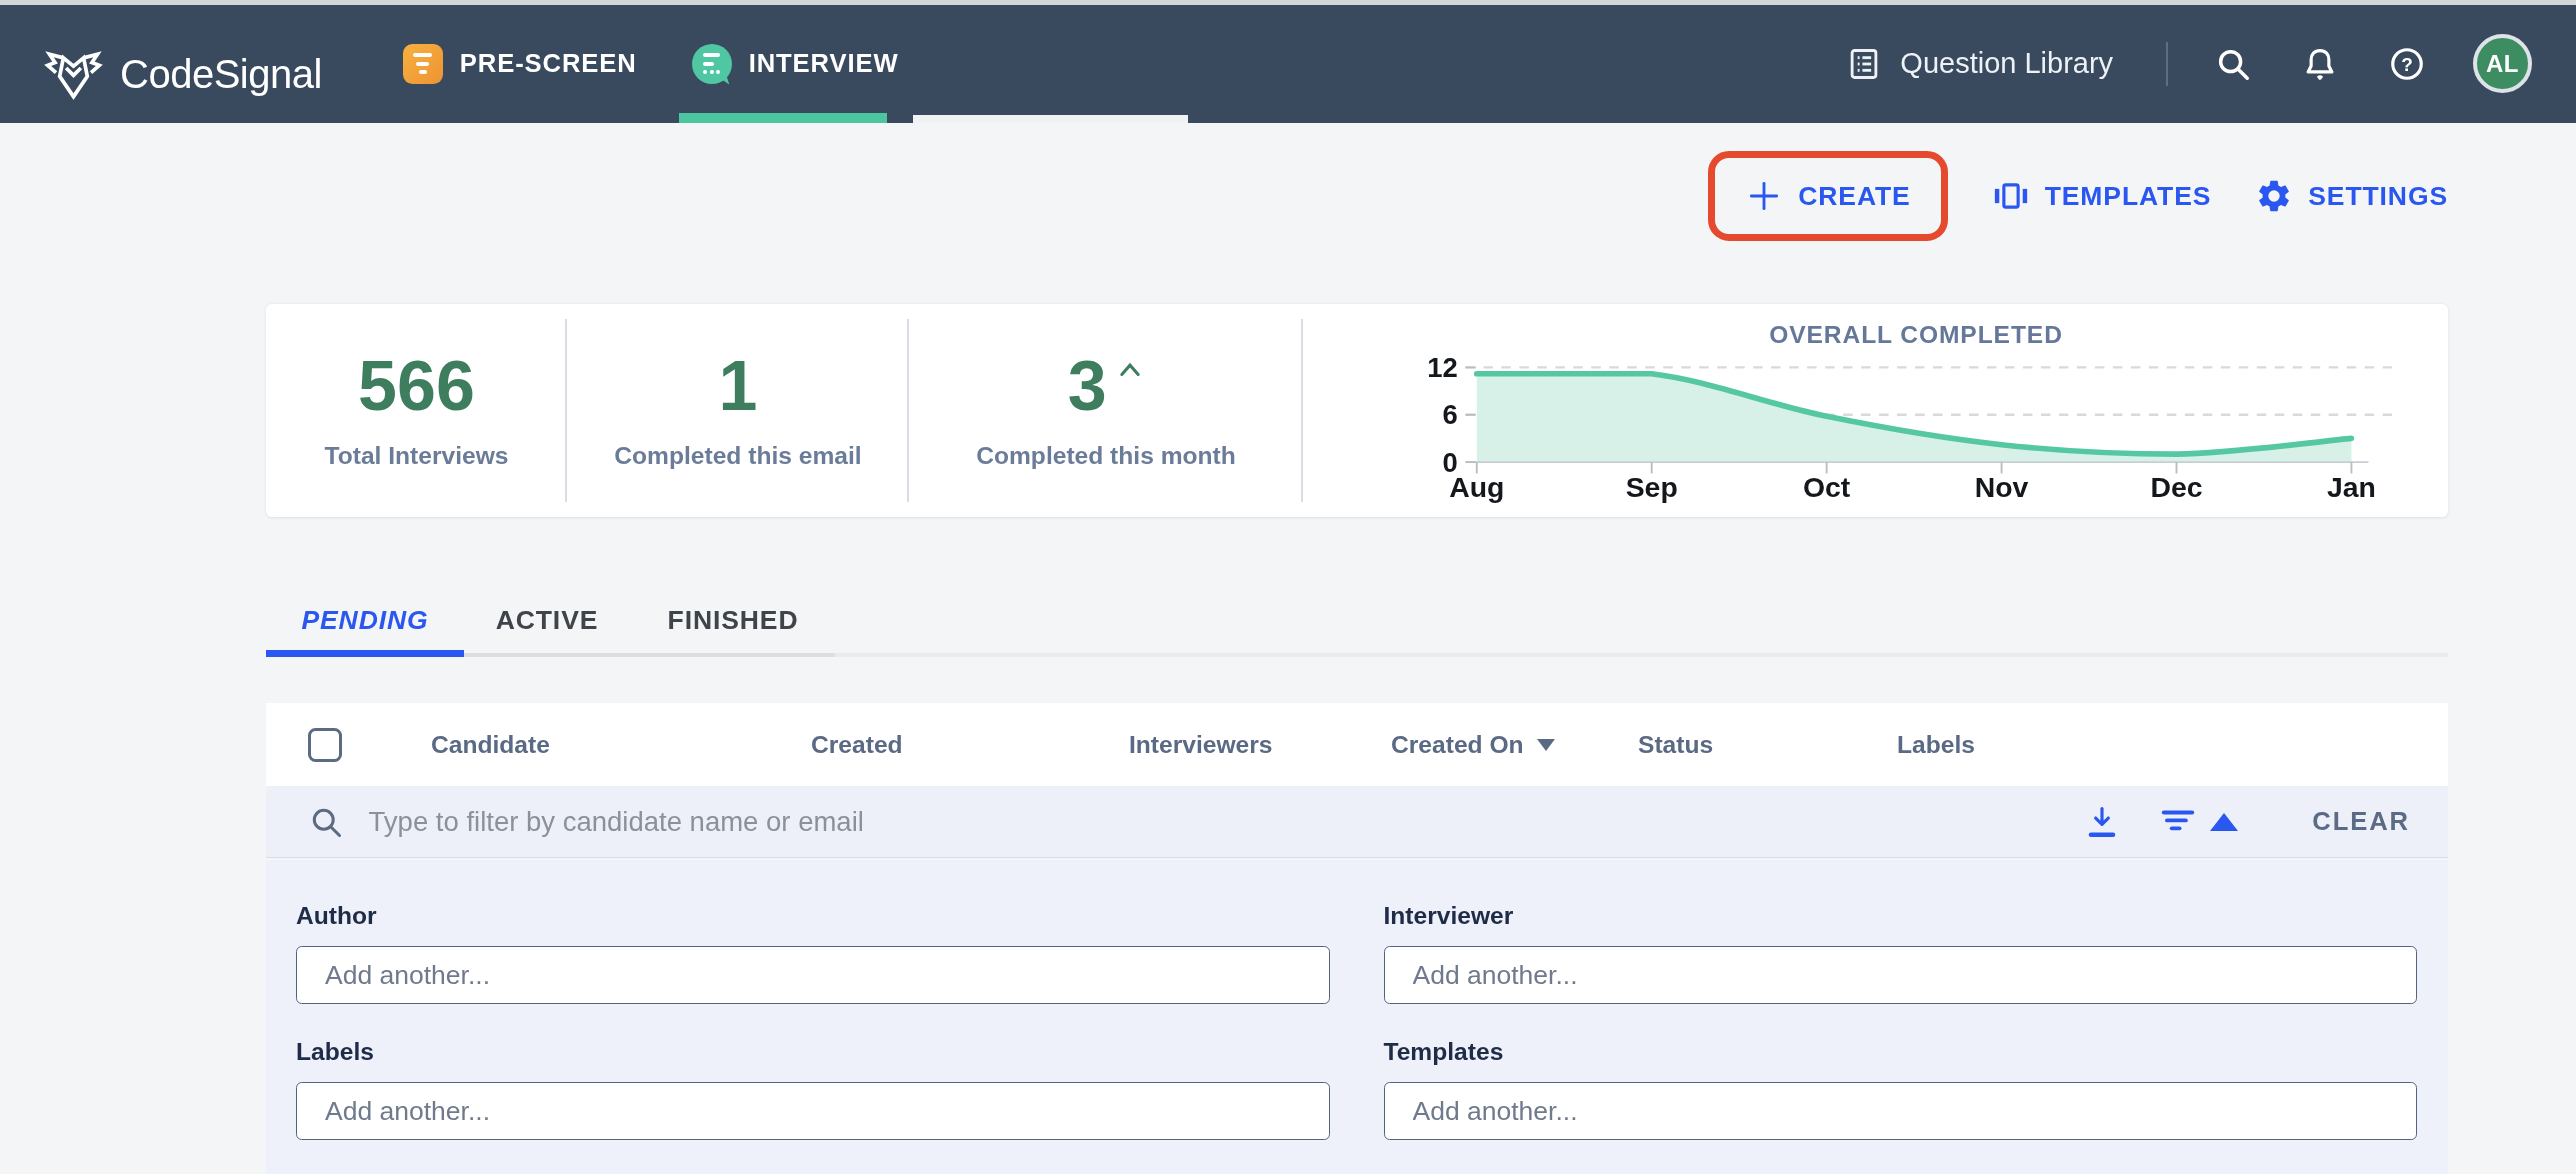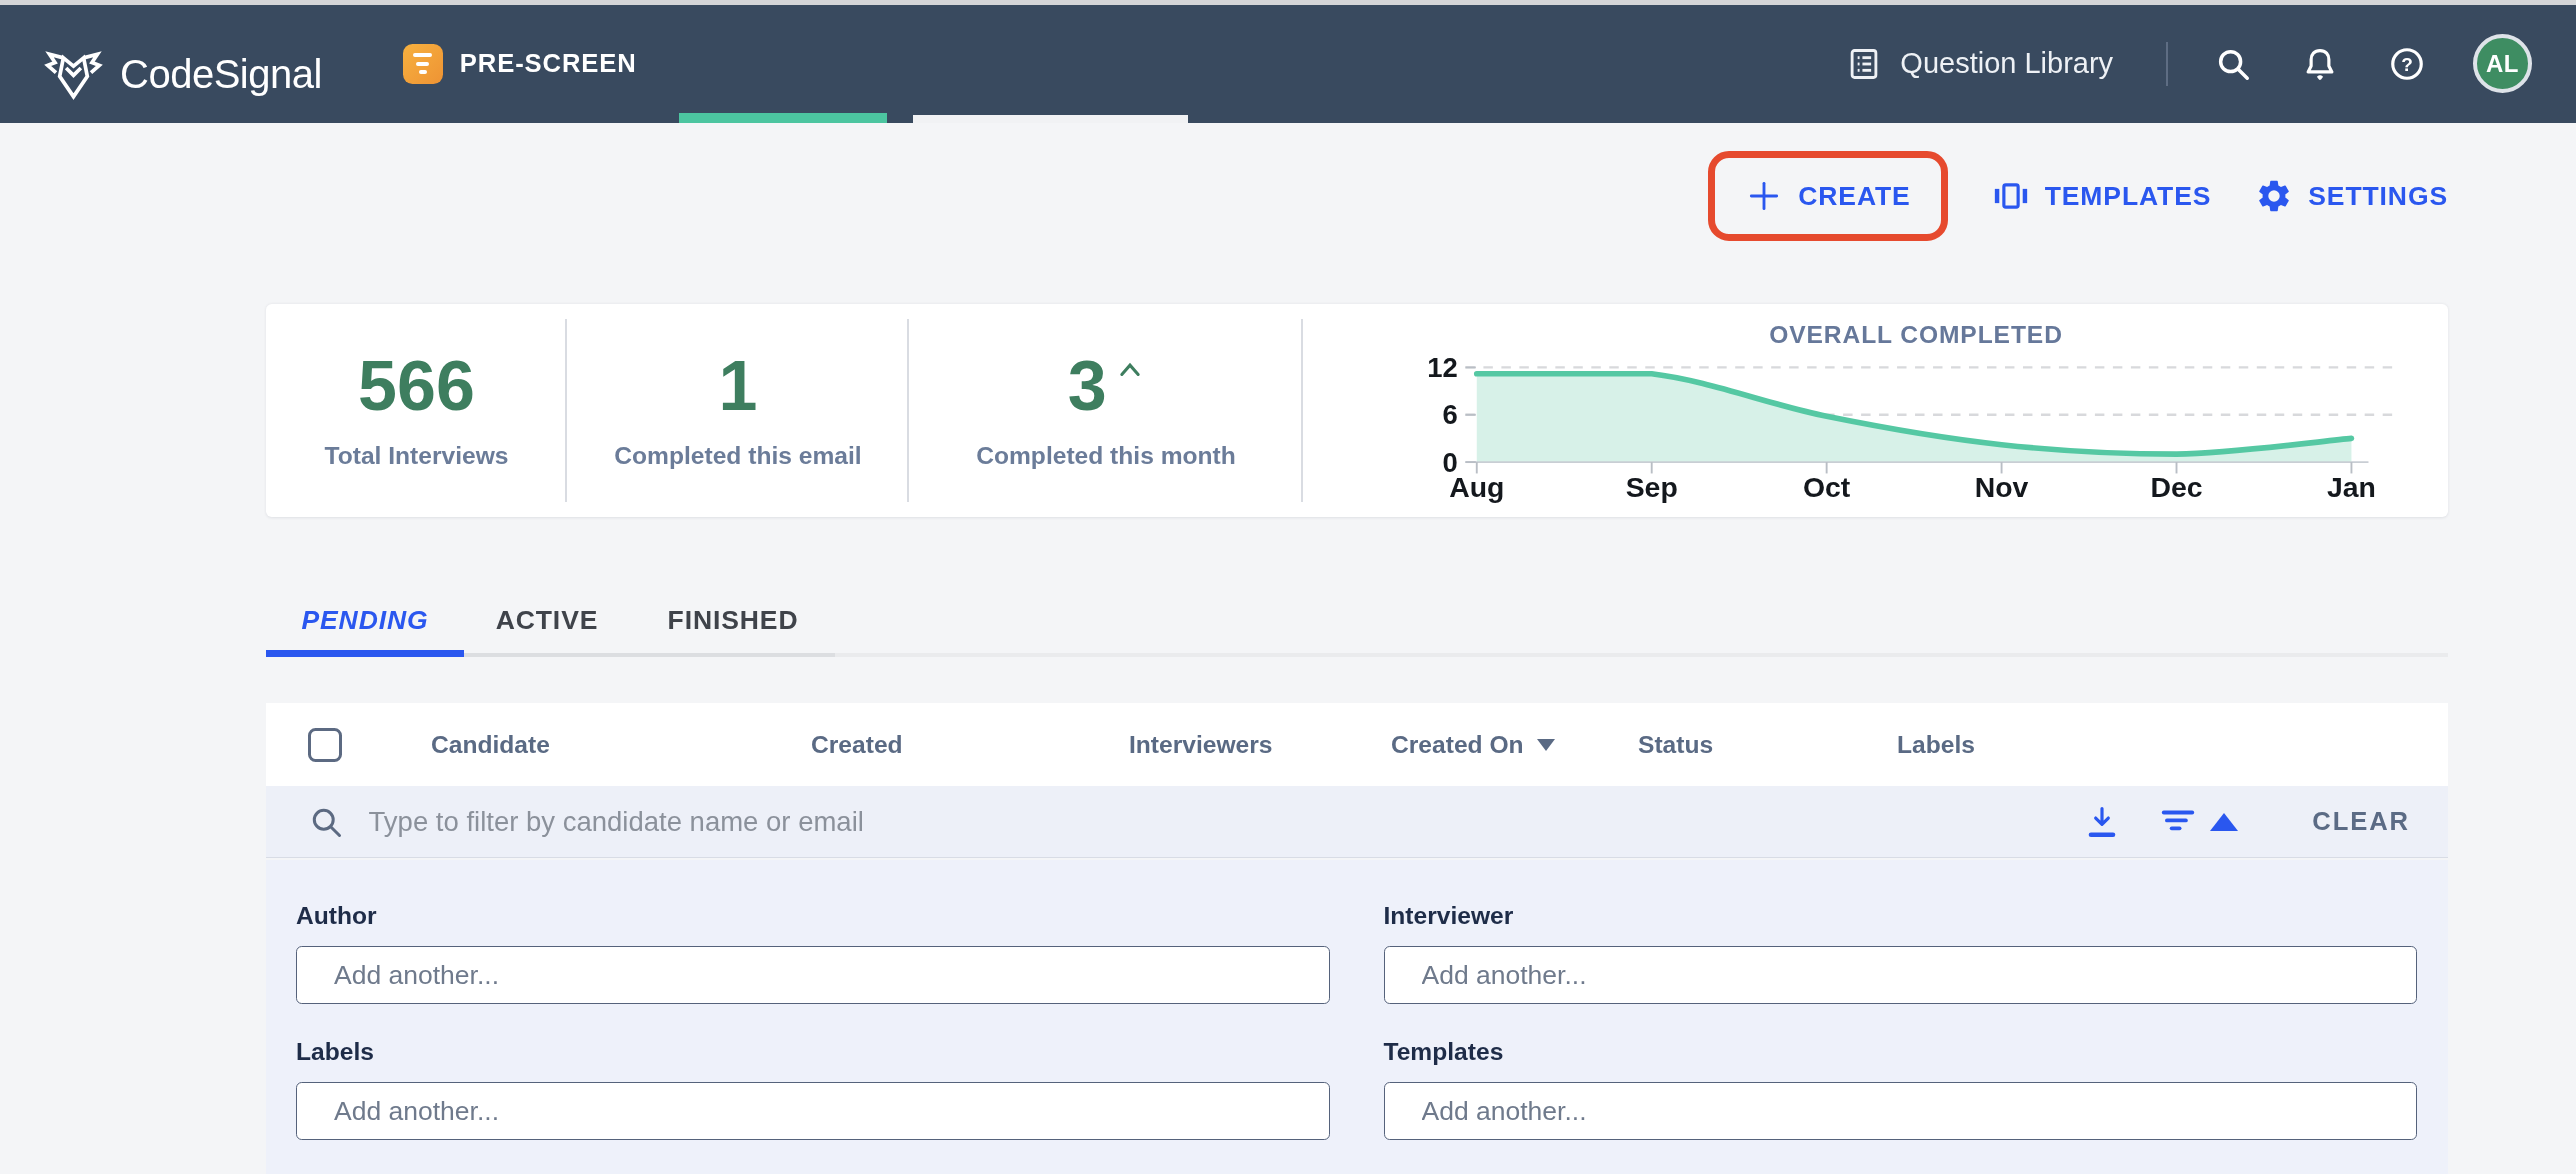--- a/index.html
+++ b/index.html
@@ -99,21 +99,21 @@
   .tri-up { width:0; height:0; border-left:14px solid transparent; border-right:14px solid transparent;
             border-bottom:18px solid #2a57ef; margin-left:13.3px; }
   .clear-btn { font-size:25.6px; font-weight:700; color:#5b6b85; letter-spacing:1.9px; margin-left:74px; cursor:pointer; }
 
   
   .filter-panel { position:absolute; top:860px; left:266px; width:2182px; height:314px; background:#eef1fa;
                   padding:42px 31px 0 30px; }
   .fields-grid { display:grid; grid-template-columns:1fr 1fr; column-gap:54px; row-gap:34px; }
   .field-label { font-size:24.6px; font-weight:700; color:#1e2c48; margin-bottom:16px; }
   .field-input { width:100%; height:58px; background:#fff; border:1.9px solid #55627b; border-radius:5.7px;
-                 font-size:26.5px; color:#3c4656; padding:0 37px; outline:none; }
+                 font-size:26.5px; color:#3c4656; padding:0 28px; outline:none; }
   .field-input::placeholder { color:#6f7a8c; }
 </style>
 </head>
 <body>
 
 <div id="page">
   <div class="top-strip"></div>
 
   <header class="navbar">
     <div class="logo">
@@ -127,20 +127,32 @@
     </div>
 
     <nav class="nav-items">
       <div class="nav-item">
         <span class="badge badge-prescreen">
           <span class="b-line" style="width:19px"></span>
           <span class="b-line" style="width:13.3px"></span>
           <span class="b-line" style="width:7.6px"></span>
         </span>
         <span class="nav-item-label">PRE-SCREEN</span>
+      </div>
+      <div class="nav-item">
+        <span class="badge badge-interview">
+          <span class="b-line" style="width:17px"></span>
+          <span class="b-line" style="width:11.4px; align-self:flex-start; margin-left:11.4px;"></span>
+          <span class="b-dots">
+              <span class="b-dot"></span>
+              <span class="b-dot"></span>
+              <span class="b-dot"></span>
+            </span>
+        </span>
+        <span class="nav-item-label">INTERVIEW</span>
       </div>
     </nav>
 
     <div class="navbar-right">
       <div class="q-library">
         <svg viewBox="0 0 24 24" fill="none" stroke="currentColor" stroke-width="1.8">
           <rect x="4.5" y="3.5" width="15" height="17" rx="1.5"></rect>
           <line x1="8" y1="8" x2="9.2" y2="8"></line>
             <line x1="11" y1="8" x2="16.5" y2="8"></line>
           <line x1="8" y1="12" x2="9.2" y2="12"></line>

